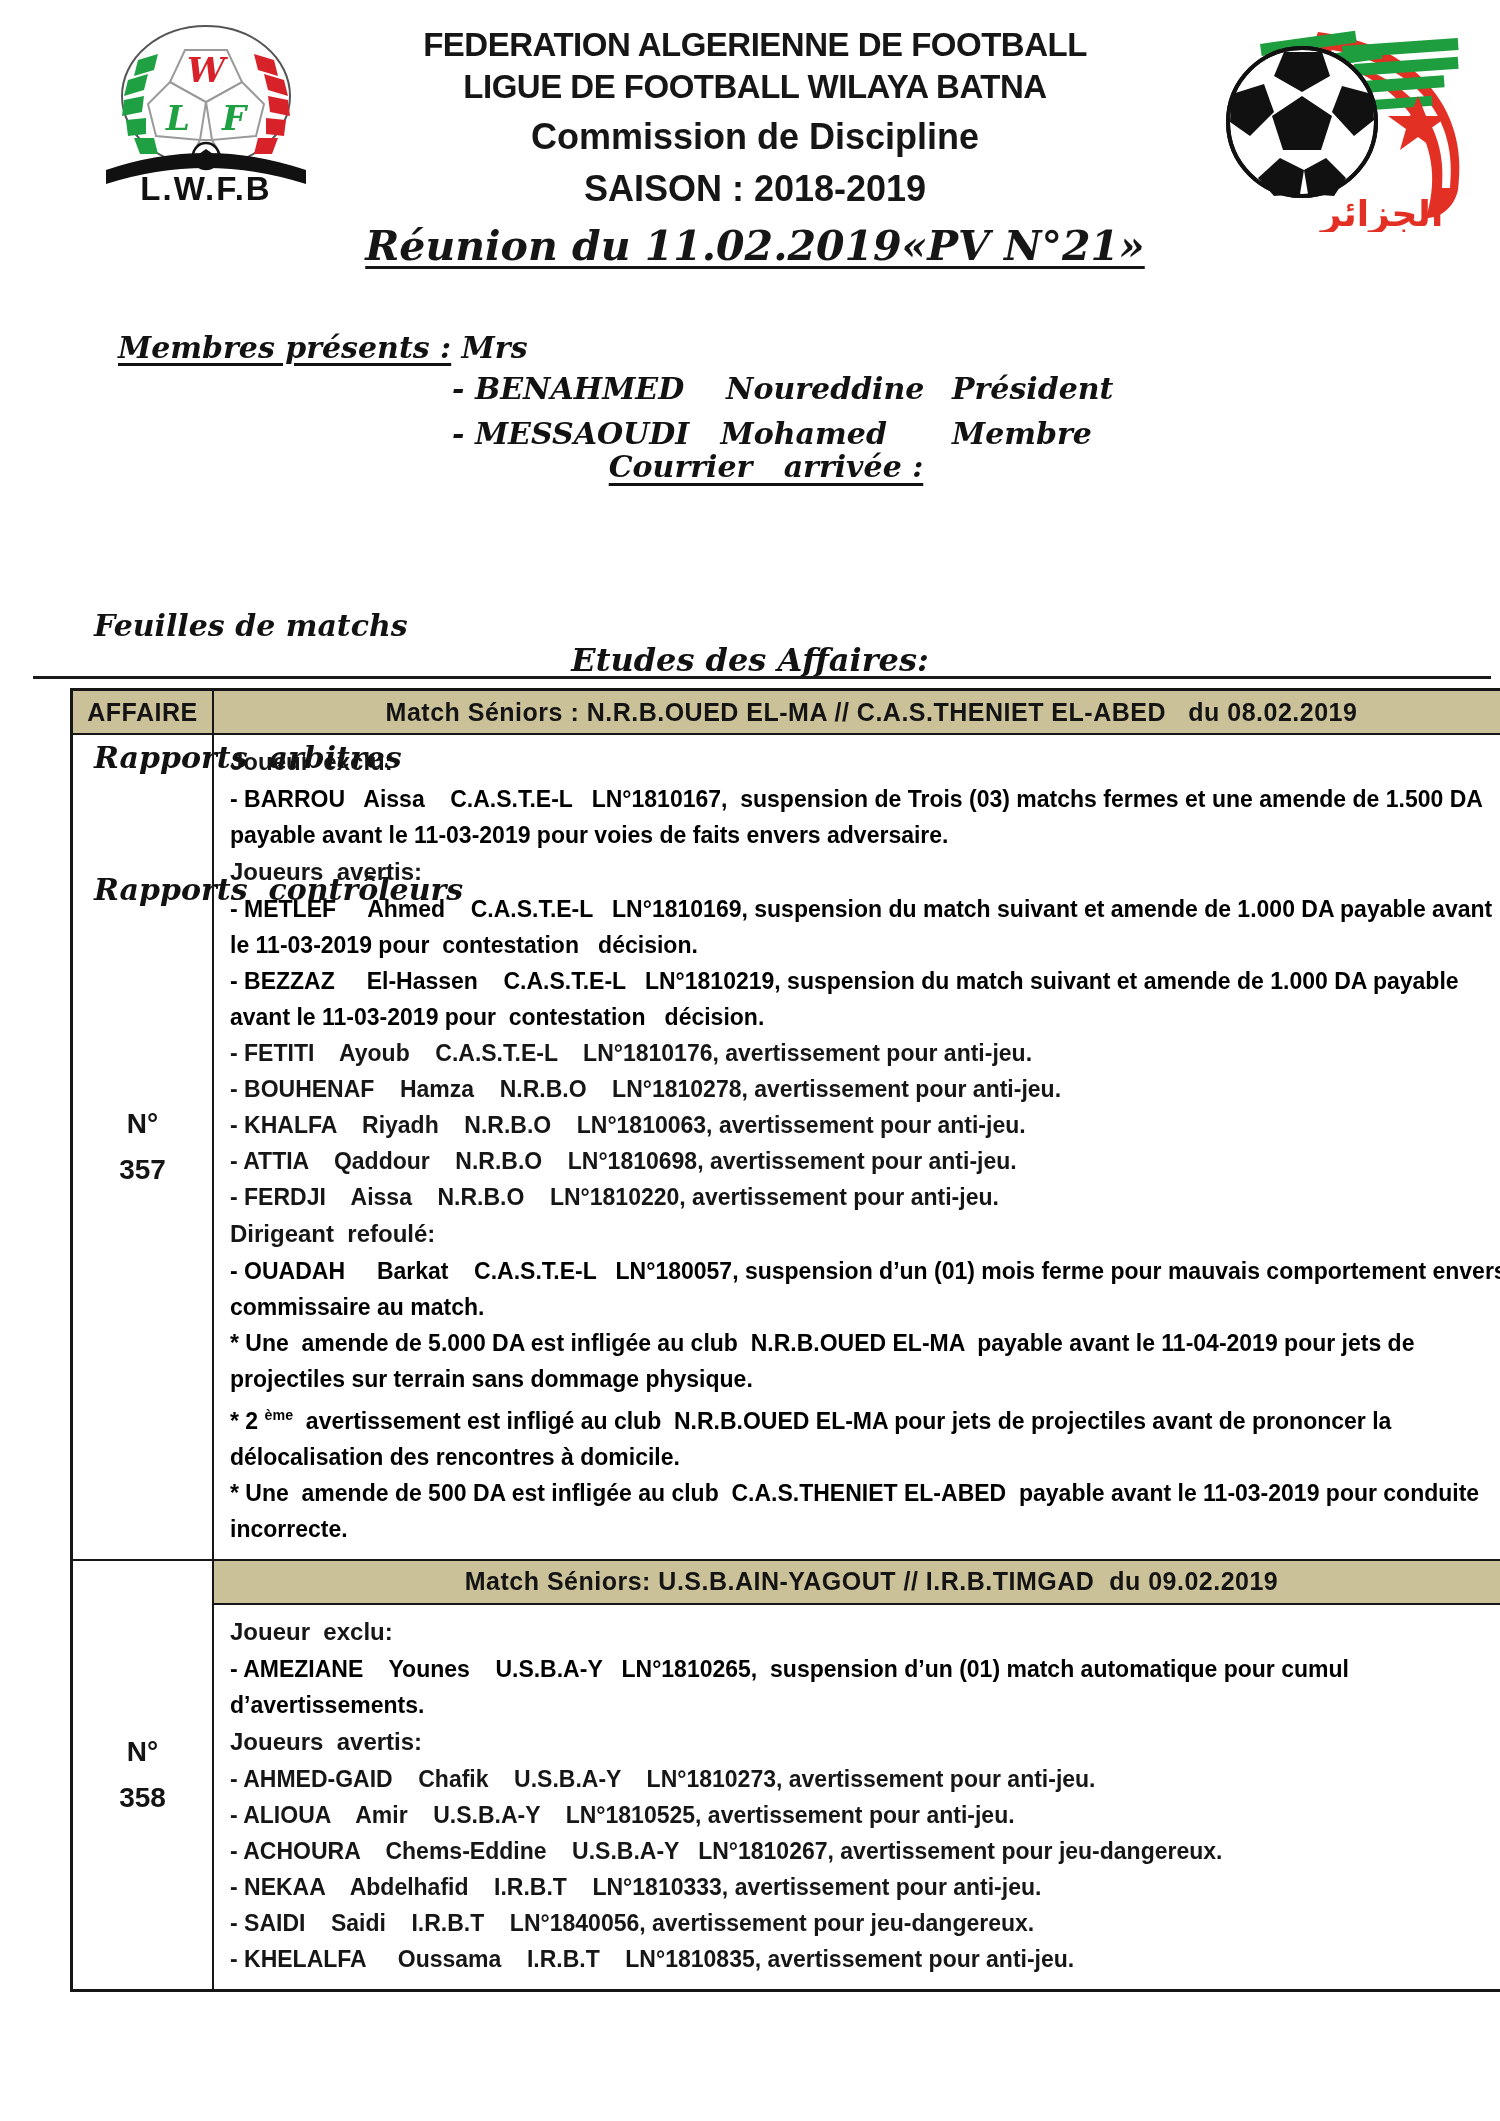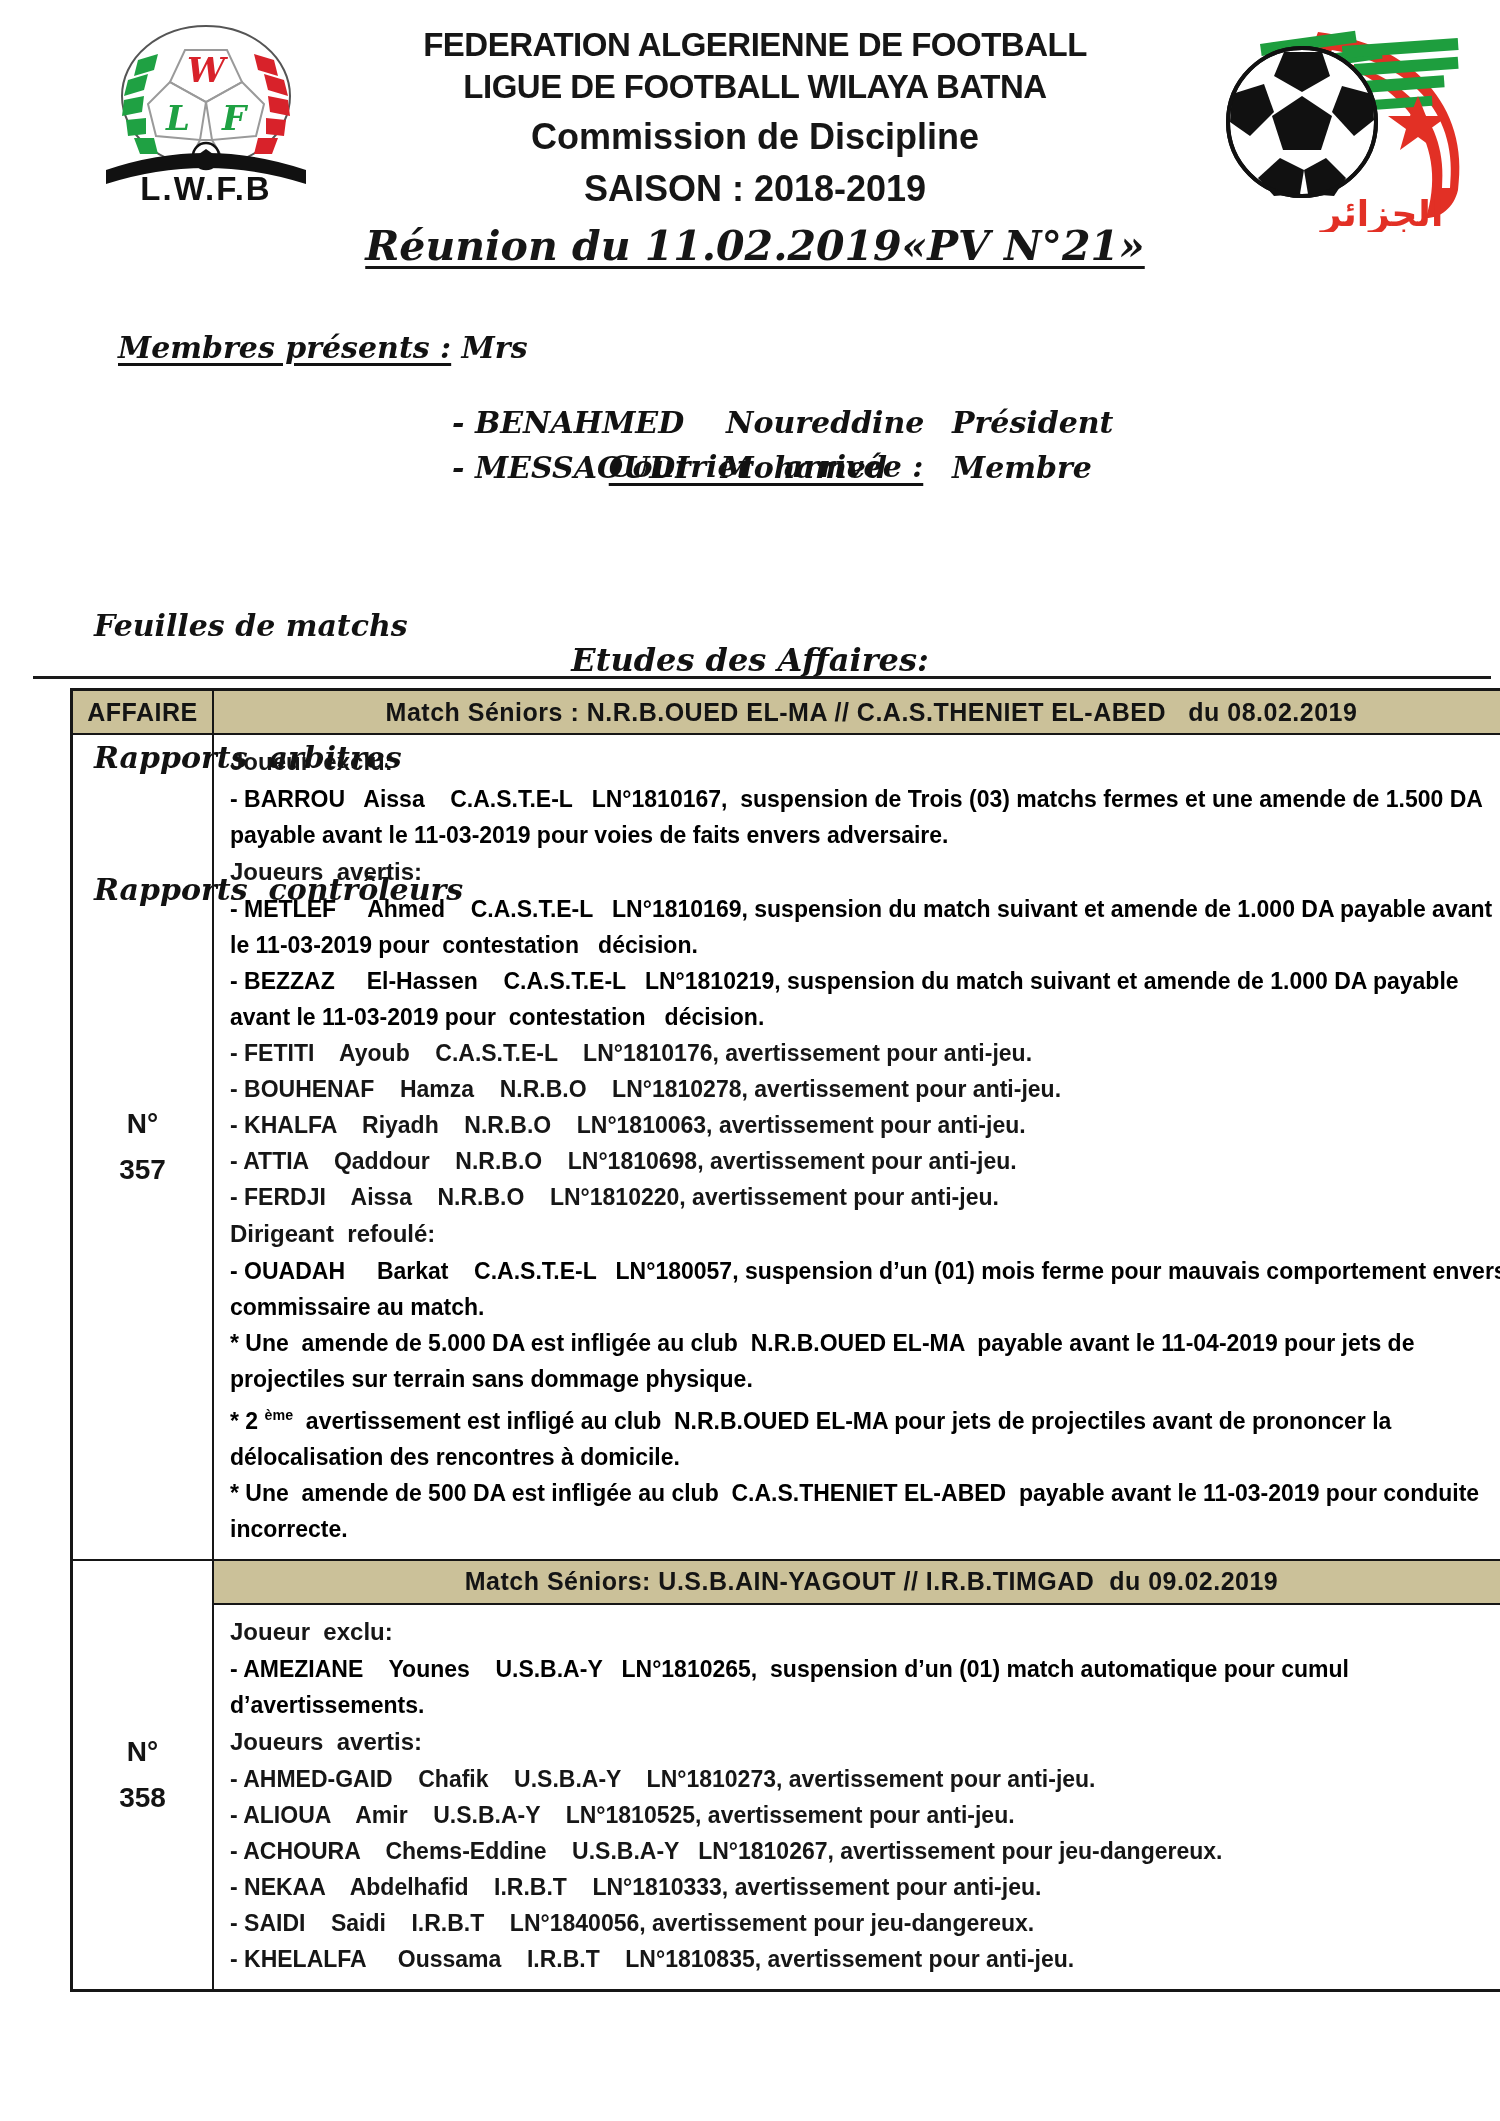--- a/index.html
+++ b/index.html
@@ -11,21 +11,21 @@
   .titles{position:absolute;left:75px;top:24px;width:1360px;text-align:center;}
   .t-main{font-weight:bold;font-size:33px;line-height:42px;letter-spacing:-0.5px;white-space:pre-wrap;}
   .t-sub{font-weight:bold;font-size:36px;line-height:46px;margin-top:6px;
          text-decoration-thickness:3px;text-underline-offset:6px;white-space:pre-wrap;}
   .t-script{font-family:"DejaVu Serif",serif;font-style:italic;font-weight:bold;font-size:41px;line-height:52px;margin-top:8px;
          text-decoration:underline;text-decoration-thickness:3px;text-underline-offset:6px;white-space:pre-wrap;}
   
   .script{font-family:"DejaVu Serif",serif;font-style:italic;font-weight:bold;color:#121212;}
   .members-label{position:absolute;left:118px;top:330px;font-size:30px;white-space:pre-wrap;}
   .members-label .u{text-decoration:underline;text-decoration-thickness:2.5px;text-underline-offset:5px;}
-  .member-rows{position:absolute;left:452px;top:366px;width:640px;margin-top:34px;}
+  .member-rows{position:absolute;left:452px;top:366px;width:640px;}
   .member-row{display:grid;grid-template-columns:500px auto;font-size:30px;line-height:45px;white-space:pre-wrap;}
   .courrier{position:absolute;left:0;top:449px;width:1500px;text-align:center;font-size:30px;
             white-space:pre-wrap;padding-left:16px;}
   .courrier span{text-decoration:underline;text-decoration-thickness:2.5px;text-underline-offset:6px;}
   .docs{position:absolute;left:94px;top:516px;font-size:30px;line-height:44px;white-space:pre-wrap;}
   .etudes{position:absolute;left:0;top:641px;width:1500px;text-align:center;font-size:32px;white-space:pre-wrap;}
   .etudes span{text-decoration:underline;text-decoration-thickness:2.5px;text-underline-offset:5px;}
   .rule-thin{position:absolute;left:33px;top:676px;width:1458px;height:3px;background:#1a1a1a;}
   
   .disc-table{position:absolute;left:30px;top:688px;width:1462px;border-collapse:collapse;

